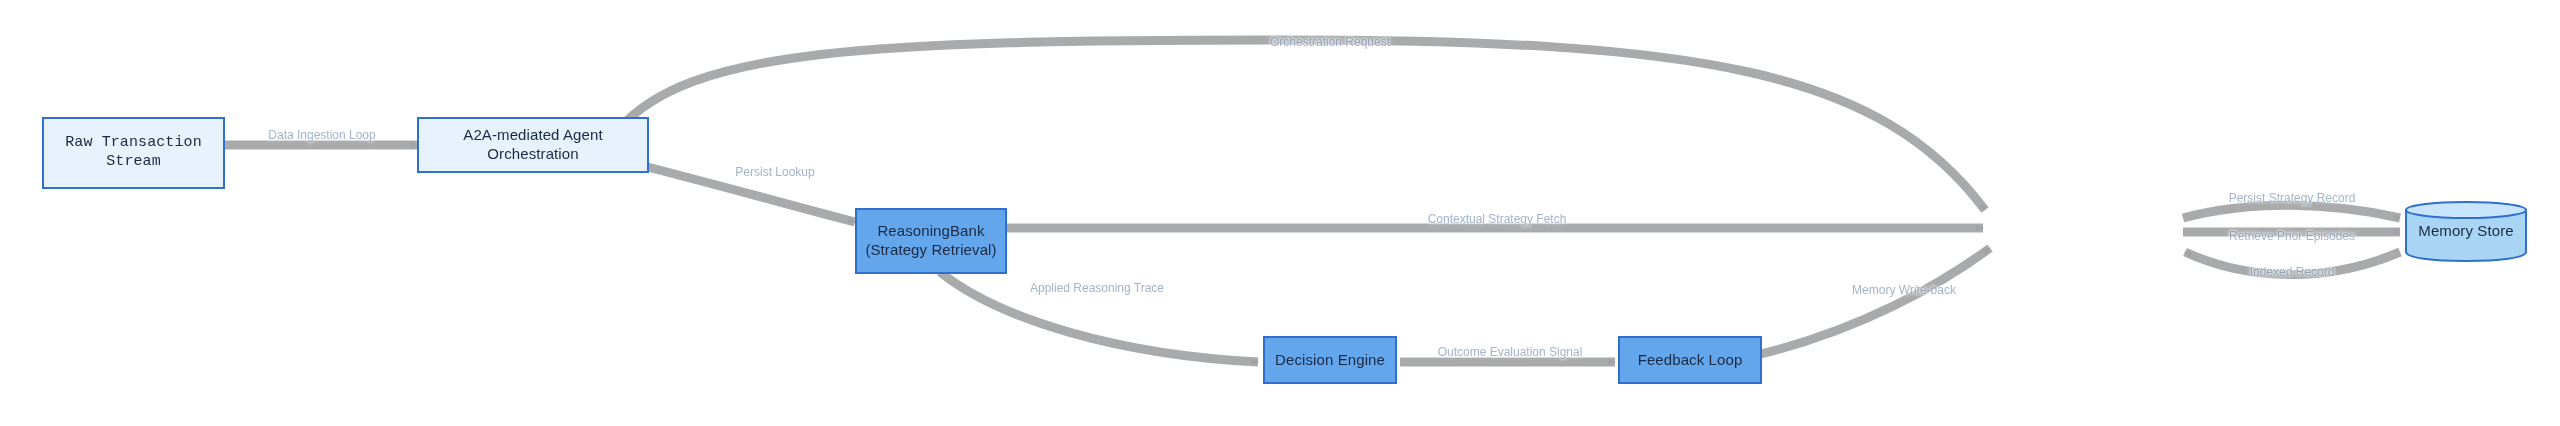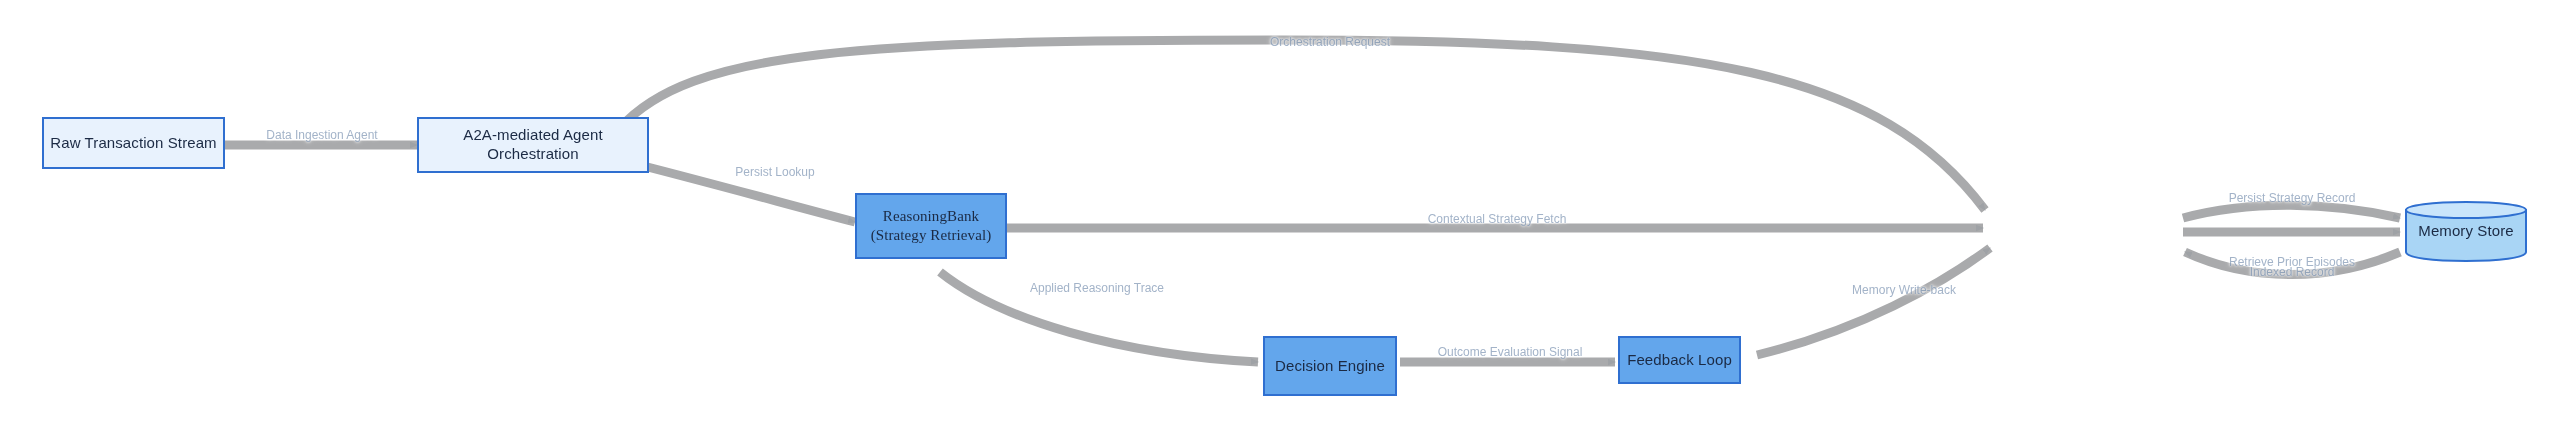--- a/index.html
+++ b/index.html
@@ -76,63 +76,63 @@
       <path d="M1757,355 C1860,330 1940,285 1990,248"></path>
 
       <path d="M2183,218 C2250,200 2330,202 2400,218"></path>
 
       <path d="M2183,232 L2400,232"></path>
 
       <path d="M2400,252 C2330,282 2250,282 2185,252"></path>
     </g>
   </svg>
 
-  <div class="node" style="left:42px;top:117px;width:183px;height:52px;">
+  <div class="node" style="left:42px;top:117px;width:183px;height:72px;font-family:Liberation Mono, monospace;">
     <span>Raw Transaction Stream</span>
   </div>
 
   <div class="node" style="left:417px;top:117px;width:232px;height:56px;">
     <span>A2A-mediated Agent Orchestration</span>
   </div>
 
-  <div class="node accent" style="left:855px;top:193px;width:152px;height:66px;font-family:Liberation Serif, serif;">
+  <div class="node accent" style="left:855px;top:208px;width:152px;height:66px;">
     <span>ReasoningBank
 (Strategy Retrieval)</span>
   </div>
 
-  <div class="node accent" style="left:1263px;top:336px;width:134px;height:60px;">
+  <div class="node accent" style="left:1263px;top:336px;width:134px;height:48px;">
     <span>Decision Engine</span>
   </div>
 
-  <div class="node accent" style="left:1618px;top:336px;width:123px;height:48px;">
+  <div class="node accent" style="left:1618px;top:336px;width:144px;height:48px;">
     <span>Feedback Loop</span>
   </div>
 
 
   <div class="node cyl" style="left:2404px;top:200px;width:124px;height:62px;">
     <svg class="cyl-shape" viewBox="0 0 124 62" preserveAspectRatio="none">
       <path d="M2,10 L2,52 C2,58 30,61 62,61 C94,61 122,58 122,52 L122,10 Z" fill="#a9d5f5" stroke="#2f6fd0" stroke-width="2"></path>
       <ellipse cx="62" cy="10" rx="60" ry="8" fill="#c9e5fb" stroke="#2f6fd0" stroke-width="2"></ellipse>
     </svg>
     <span class="cyl-label">Memory Store</span>
   </div>
 
-  <div class="edge-label" style="left:322px;top:135px;">Data Ingestion Agent</div>
+  <div class="edge-label" style="left:322px;top:135px;">Data Ingestion Loop</div>
 
   <div class="edge-label" style="left:1330px;top:42px;">Orchestration Request</div>
 
   <div class="edge-label" style="left:775px;top:172px;">Persist Lookup</div>
 
   <div class="edge-label" style="left:1497px;top:219px;">Contextual Strategy Fetch</div>
 
   <div class="edge-label" style="left:1097px;top:288px;">Applied Reasoning Trace</div>
 
   <div class="edge-label" style="left:1510px;top:352px;">Outcome Evaluation Signal</div>
 
   <div class="edge-label" style="left:1904px;top:290px;">Memory Write-back</div>
 
   <div class="edge-label" style="left:2292px;top:198px;">Persist Strategy Record</div>
 
-  <div class="edge-label" style="left:2292px;top:236px;margin-top:26px;">Retrieve Prior Episodes</div>
+  <div class="edge-label" style="left:2292px;top:236px;">Retrieve Prior Episodes</div>
 
   <div class="edge-label" style="left:2292px;top:272px;">Indexed Record</div>
 
 </div>
 
 </body></html>

